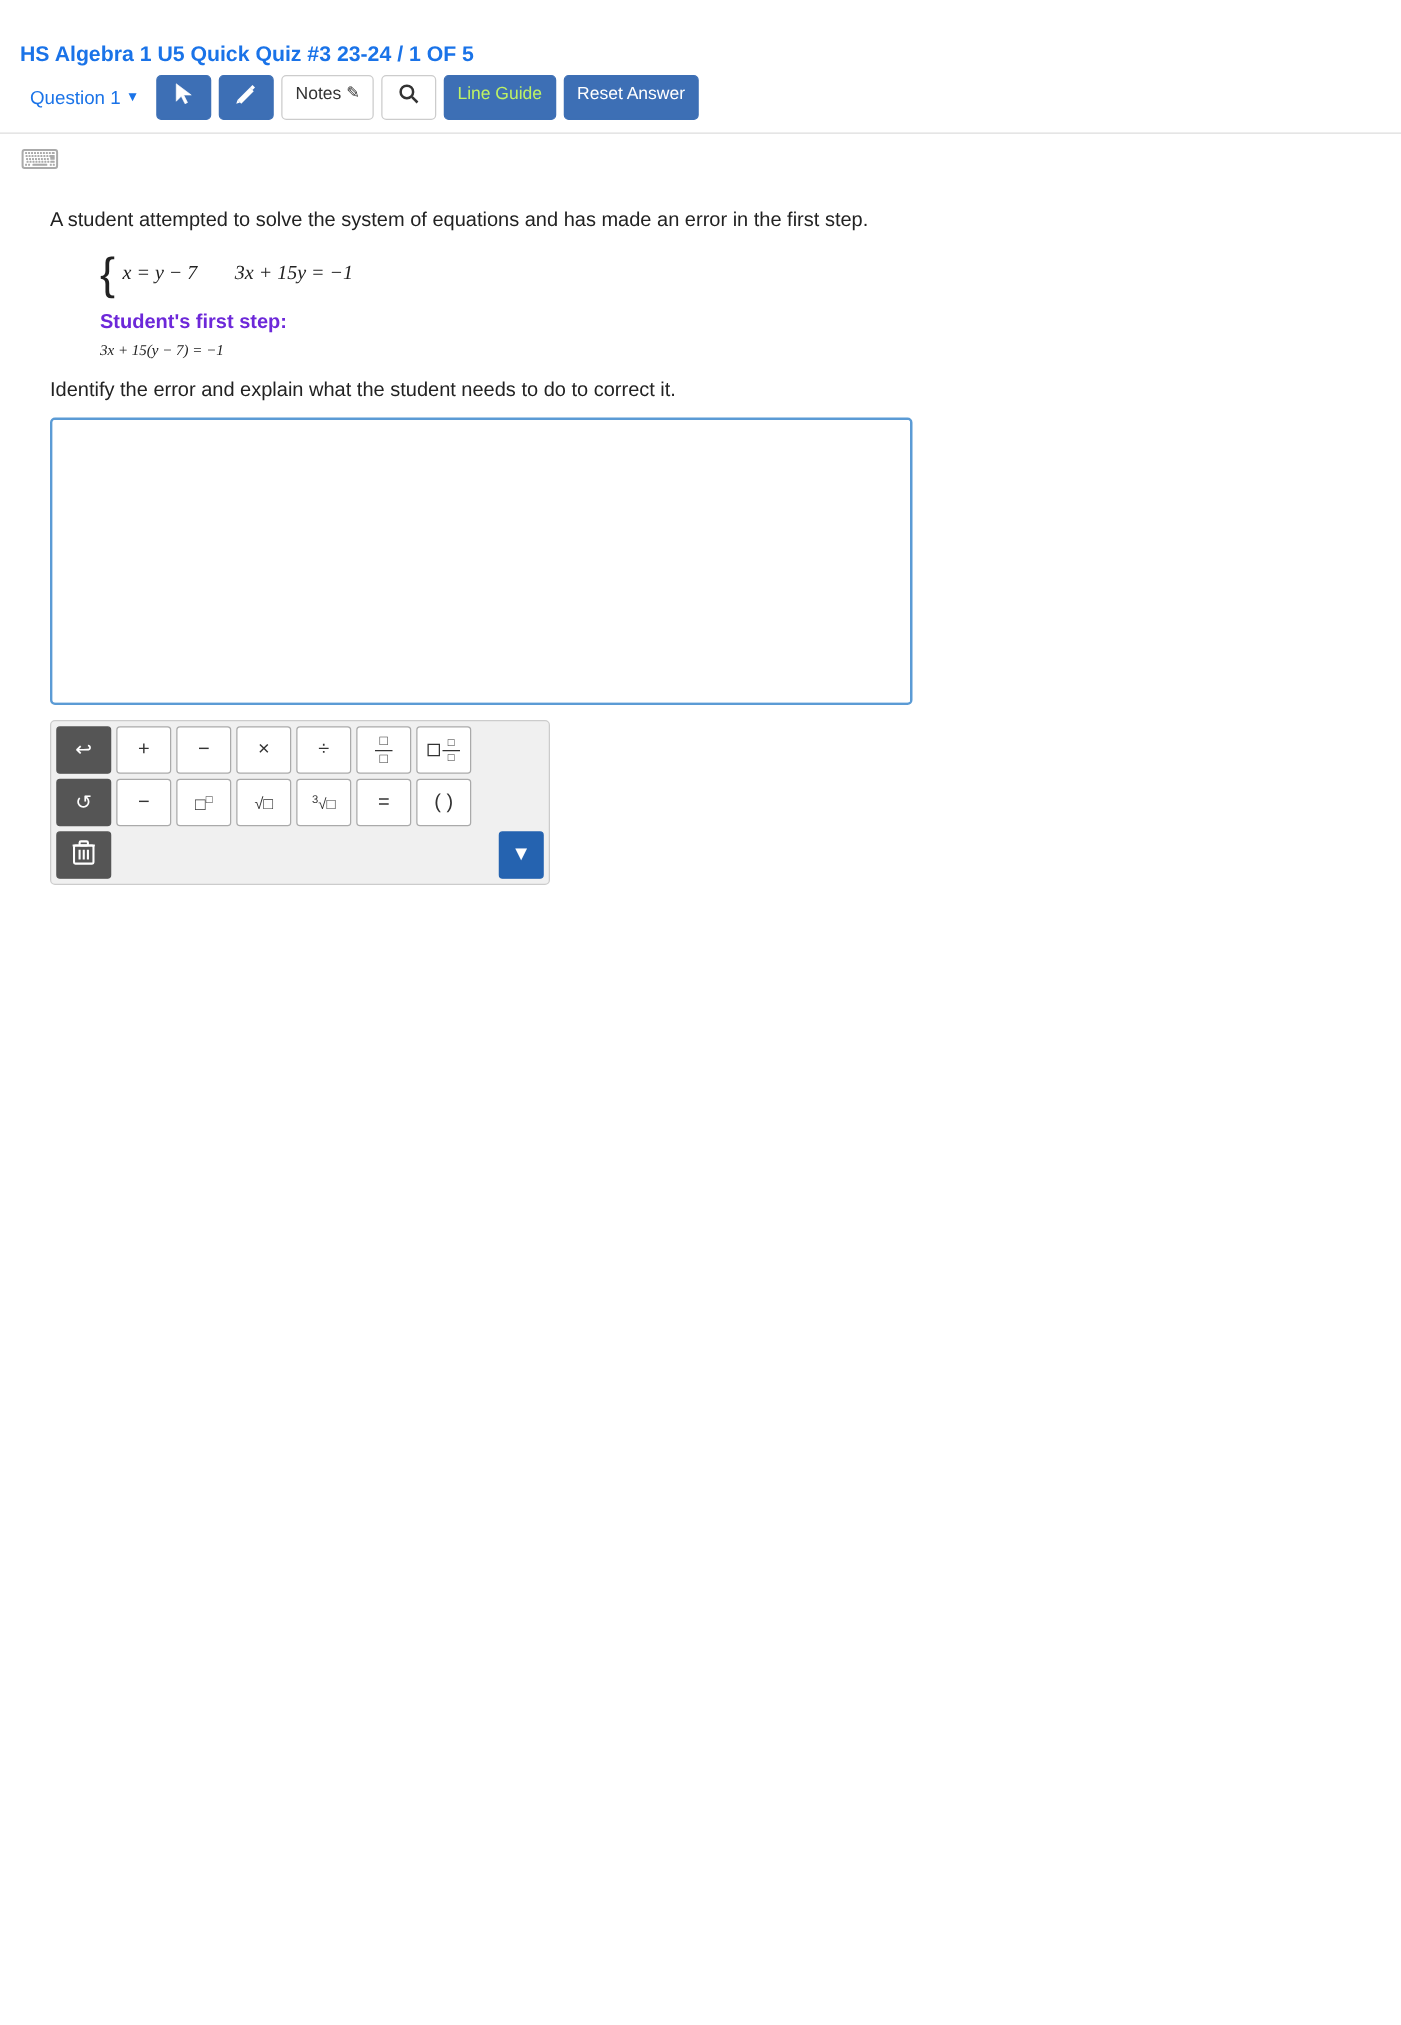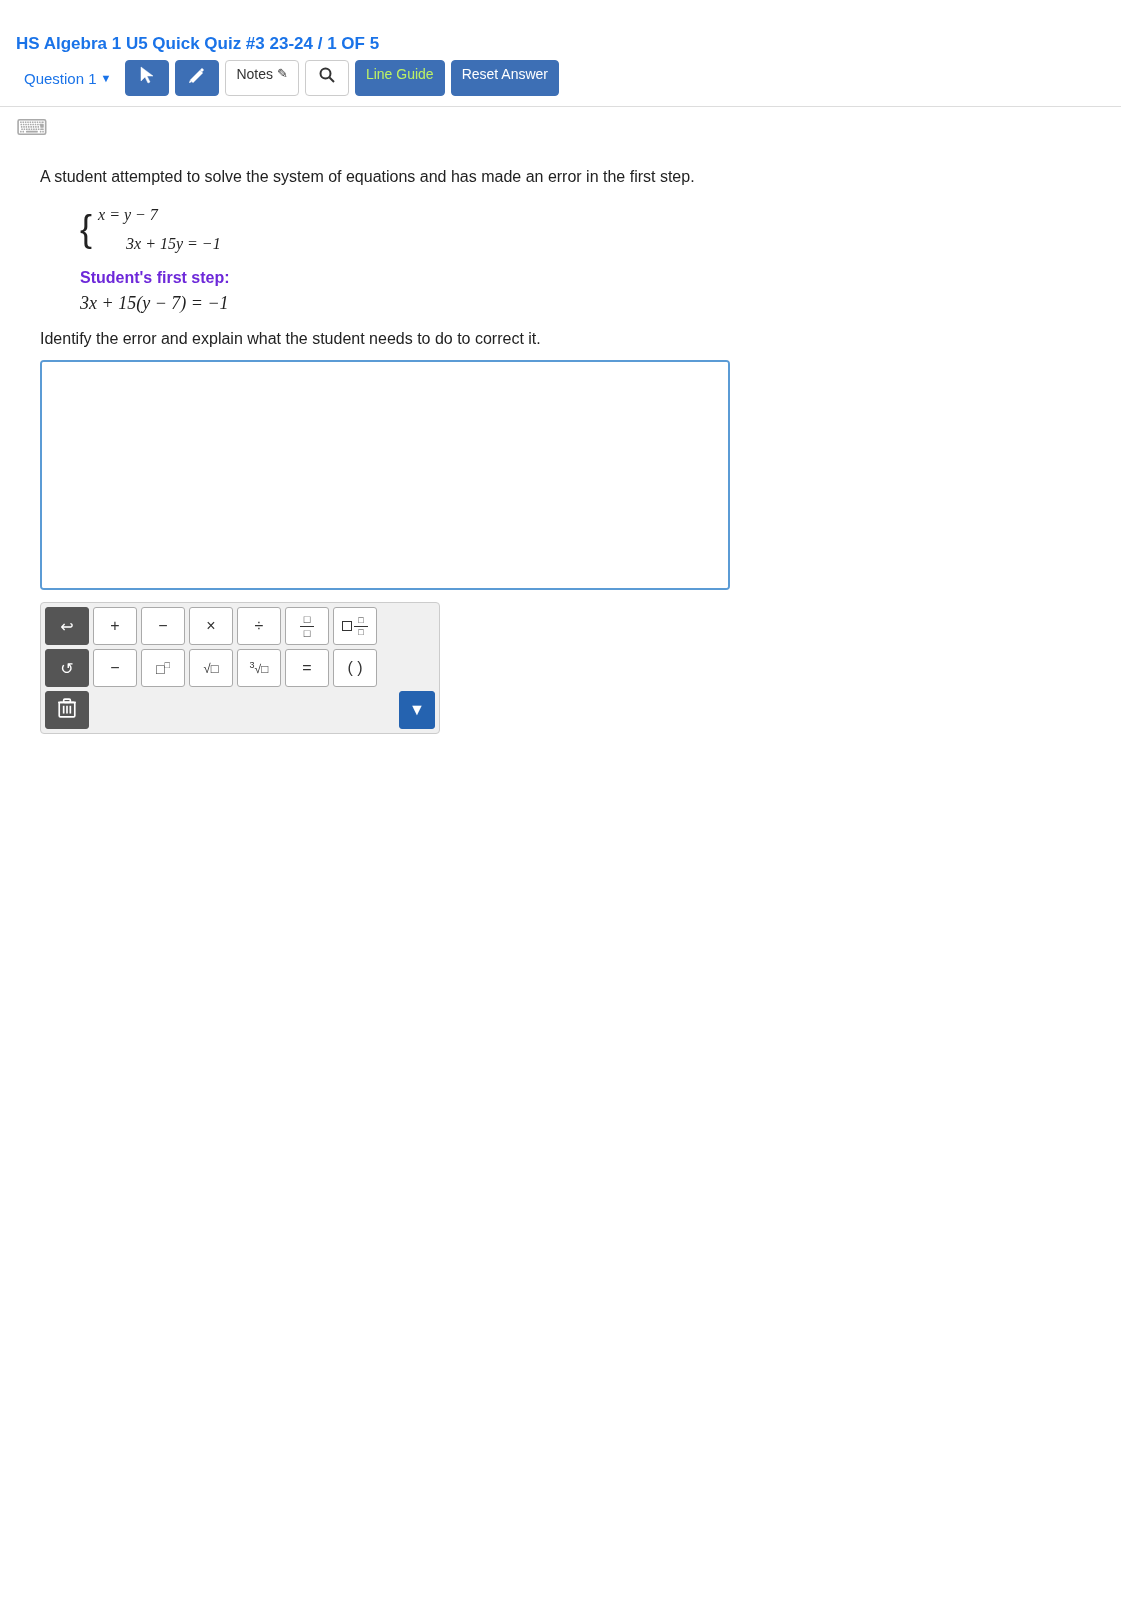--- a/index.html
+++ b/index.html
@@ -103,21 +103,21 @@
       gap: 6px;
     }
     .brace {
       font-size: 36px;
       font-weight: 100;
       line-height: 1;
       color: #222;
     }
     .equations {
       display: flex;
-      flex-direction: column;
+      flex-direction: row;
       gap: 2px;
     }
     .student-step-label {
       font-weight: bold;
       font-size: 16px;
       margin: 12px 0 6px 40px;
       color: #6d28d9;
     }
     .student-step-eq {
       margin: 0 0 16px 40px;
@@ -297,21 +297,21 @@
     <div class="brace-system">
       <span class="brace">{</span>
       <div class="equations">
         <div style="font-size:16px; font-family: 'Times New Roman', serif; font-style: italic;"><em>x</em> = <em>y</em> − 7</div>
         <div style="font-size:16px; font-family: 'Times New Roman', serif; font-style: italic; margin-left: 28px;">3<em>x</em> + 15<em>y</em> = −1</div>
       </div>
     </div>
   </div>
 
   <div class="student-step-label">Student's first step:</div>
-  <div class="student-step-eq" style="font-size:18px; font-family: 'Times New Roman', serif; font-style: italic;">
+  <div class="student-step-eq" style="font-size:12px; font-family: 'Times New Roman', serif; font-style: italic;">
     3<em>x</em> + 15(<em>y</em> − 7) = −1
   </div>
 
   <p class="identify-text">Identify the error and explain what the student needs to do to correct it.</p>
 
   <div class="answer-box-wrapper">
     <textarea class="answer-box" placeholder="" style=""></textarea>
   </div>
 
   <div class="math-toolbar">

